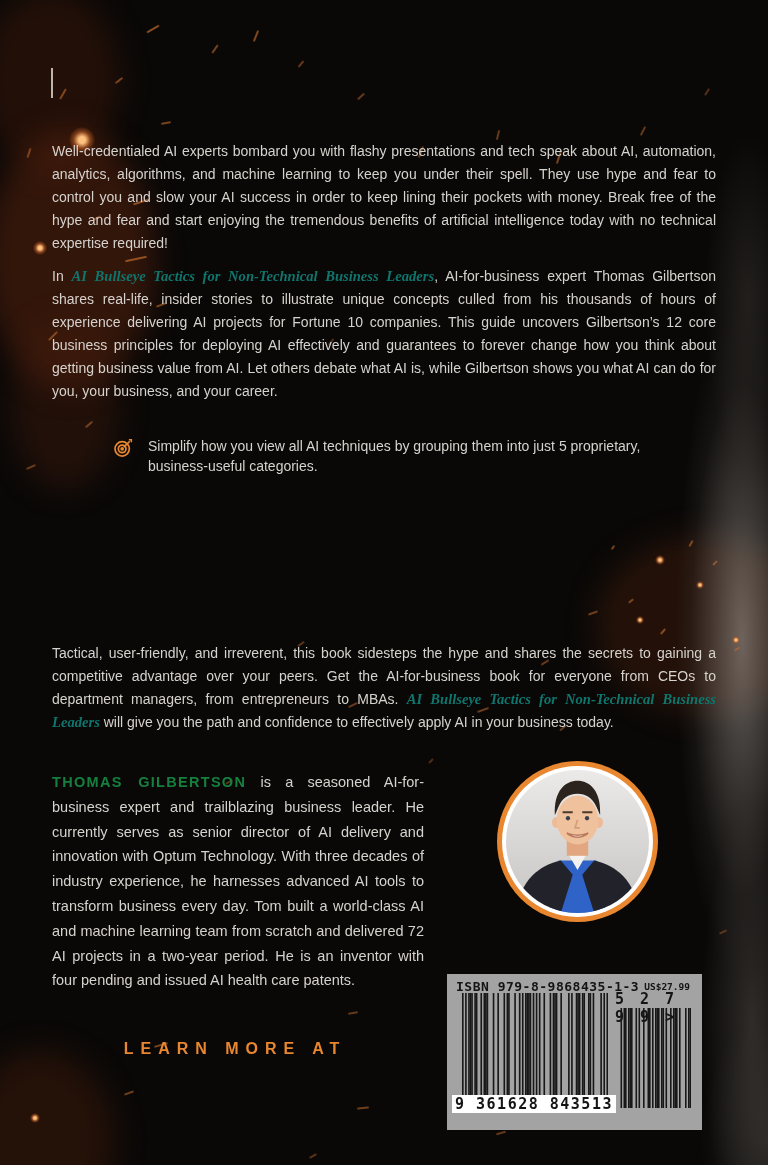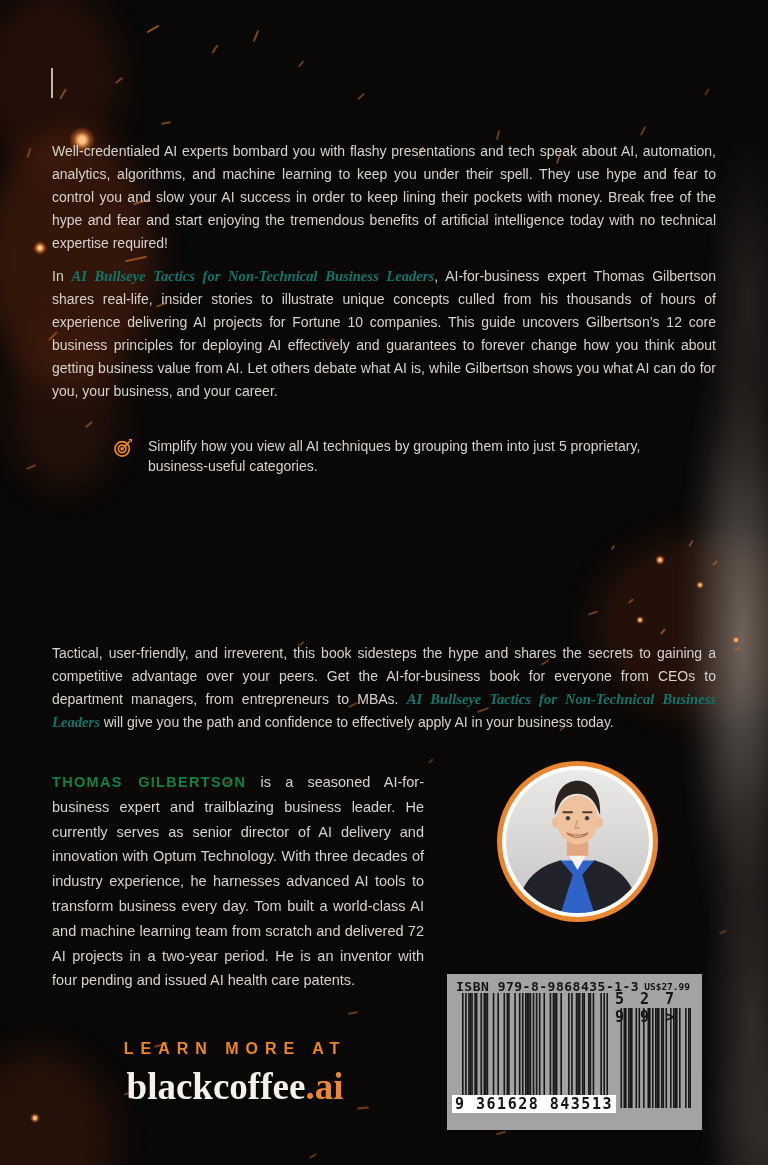--- a/index.html
+++ b/index.html
@@ -253,16 +253,15 @@
         <rect x="38" y="0" width="1.06" height="100" fill="#181818"></rect>
         <rect x="40" y="0" width="1.06" height="100" fill="#181818"></rect>
         <rect x="44" y="0" width="1.06" height="100" fill="#181818"></rect>
         <rect x="46" y="0" width="1.06" height="100" fill="#181818"></rect>
         <rect x="47" y="0" width="1.06" height="100" fill="#181818"></rect>
       </svg>
   </div>
 
   <div class="abs footer">
     <div class="learn-more">LEARN MORE AT</div>
-    <div class="domain"><span class="domain-main">blackcoffee</span><span class="domain-tld">.ai</span></div>
   </div>
 
 </div>
 
 </body></html>

